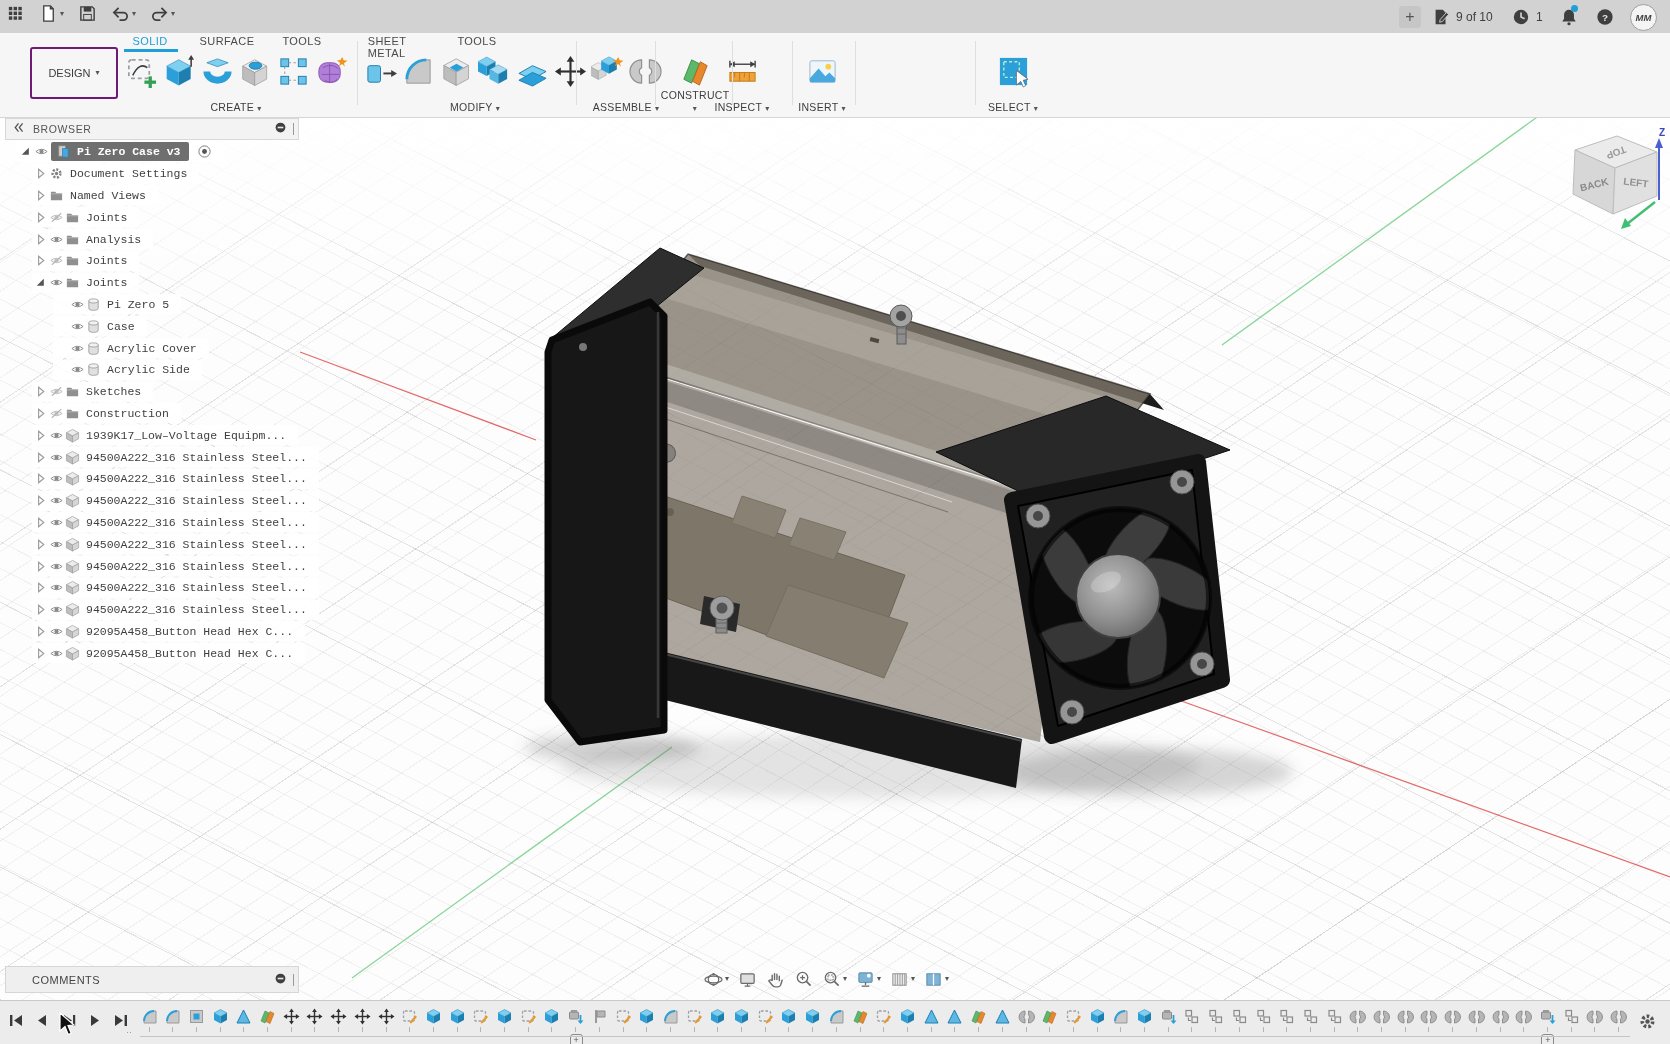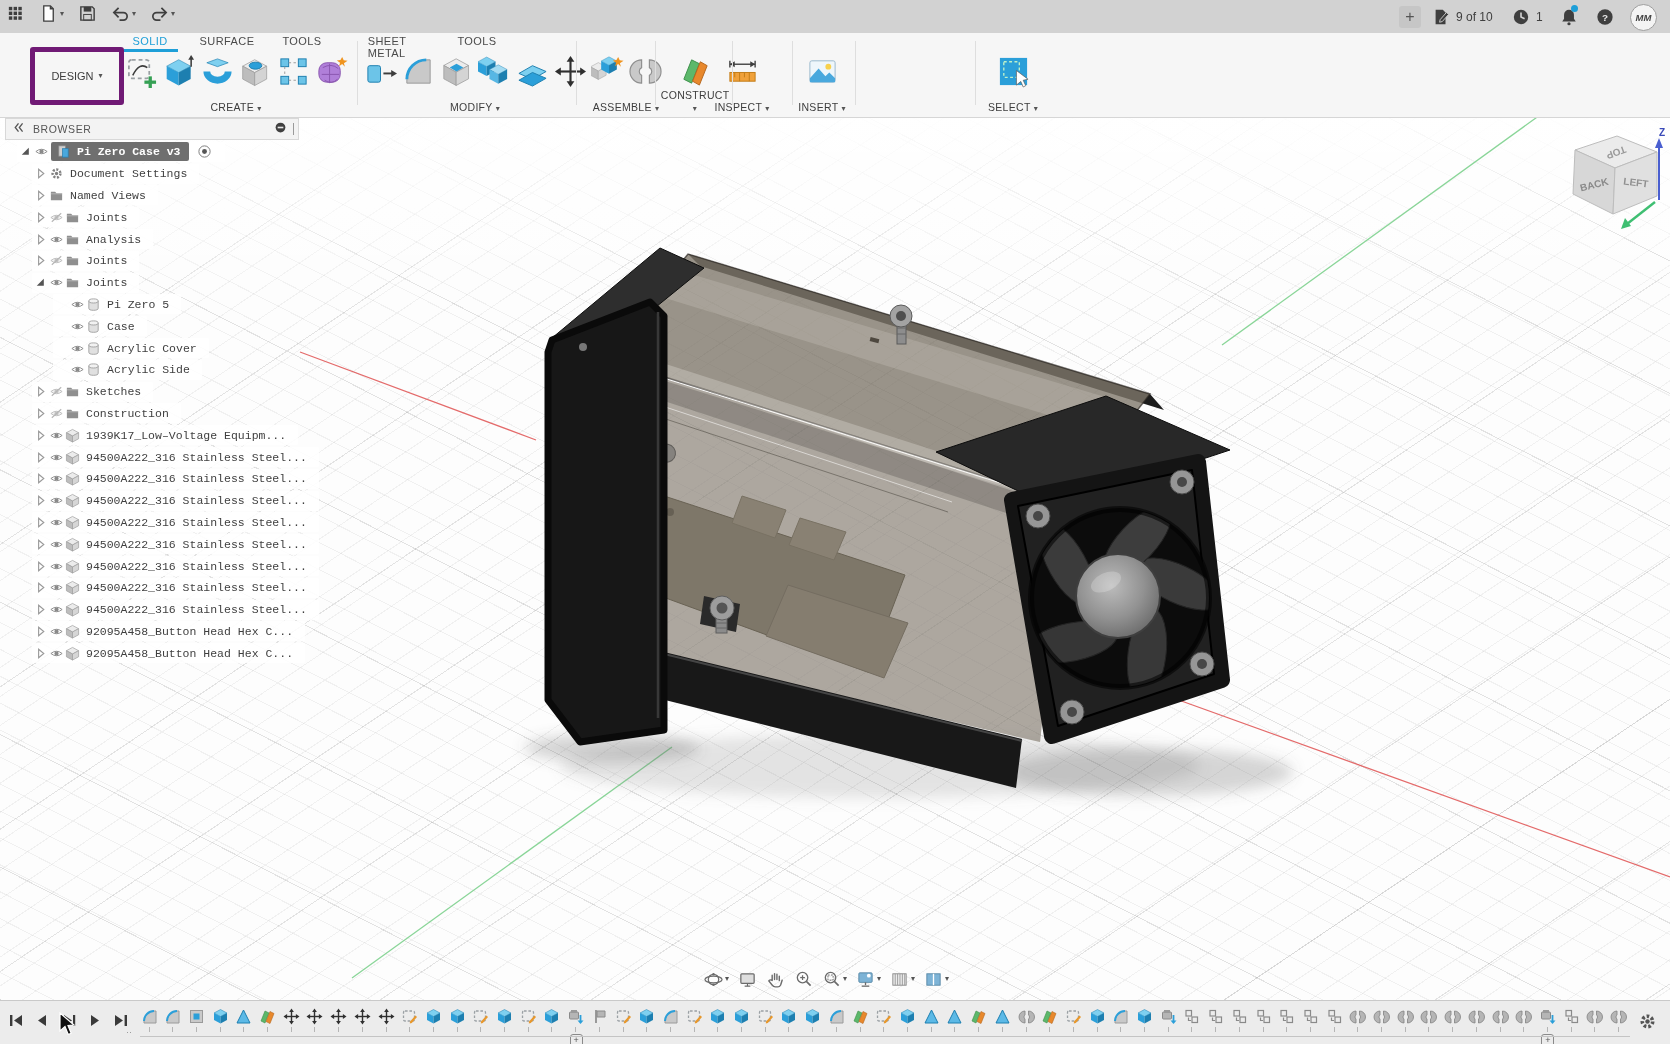--- a/index.html
+++ b/index.html
@@ -42,21 +42,21 @@
     background:#f4f4f4;border:1px solid #9e9e9e;font-size:9.5px;font-weight:bold;color:#444;
     display:flex;align-items:center;justify-content:center;z-index:7;font-style:italic;}
   .bluedot{position:absolute;margin-left:11px;margin-top:-16px;width:7px;height:7px;border-radius:50%;background:#1e9fd8;}
   
   #ribbon{position:absolute;left:0;top:33px;width:1670px;height:84px;background:#f6f6f6;
     border-bottom:1px solid #d6d6d6;z-index:6;}
   #ribbon .tabs{position:absolute;left:0;top:2px;height:16px;}
   .rtab{position:absolute;transform:translateX(-50%);font-size:11px;color:#4a4a4a;letter-spacing:.4px;}
   .rtab.active{color:#1e9fd8;}
   #tabline{position:absolute;left:124px;top:16px;width:54px;height:3px;background:#1e9fd8;}
-  #designbox{position:absolute;left:30px;top:14px;width:84px;height:48px;border:5px solid #701a75;
+  #designbox{position:absolute;left:30px;top:14px;width:84px;height:48px;border:2px solid #701a75;
     border-radius:3px;display:flex;align-items:center;justify-content:center;gap:5px;
     font-size:11px;color:#3c3c3c;background:#f6f6f6;}
   .rgroup{position:absolute;top:20px;height:60px;}
   .rgroup .icons{display:flex;justify-content:center;gap:5px;height:36px;align-items:center;}
   .rgroup .icons svg{width:33px;height:33px;}
   .rgroup .glabel{position:absolute;left:0;right:0;bottom:0;text-align:center;font-size:10.5px;
     color:#3d3d3d;letter-spacing:.3px;}
   .rsep{position:absolute;top:8px;width:1px;height:64px;background:#dedede;}
   
   #browser-header{position:absolute;left:5px;top:118px;width:292px;height:20px;z-index:5;
@@ -1119,20 +1119,28 @@
               <polygon points="8,1.5 14.5,5 8,8.5 1.5,5" fill="#ececec" stroke="#9a9a9a" stroke-width=".7"></polygon>
               <polygon points="1.5,5 8,8.5 8,15 1.5,11.5" fill="#bdbdbd" stroke="#9a9a9a" stroke-width=".7"></polygon>
               <polygon points="14.5,5 8,8.5 8,15 14.5,11.5" fill="#d6d6d6" stroke="#9a9a9a" stroke-width=".7"></polygon>
             </svg>
           </span>
           <span class="lbl">92095A458_Button Head Hex C...</span>
         </span>
       </div>
     </div>
 
+  <div id="comments">
+    <span class="c-label">COMMENTS</span>
+    <span><svg viewBox="0 0 16 16" xmlns="http://www.w3.org/2000/svg">
+          <circle cx="8" cy="8" r="6" fill="#3f3f3f"></circle>
+          <rect x="4.5" y="7" width="7" height="2" fill="#e8e8e8"></rect>
+        </svg></span>
+    <span class="edge"></span>
+  </div>
 
   <div id="viewbar">
       <span class="vi">
         <svg viewBox="0 0 20 20" xmlns="http://www.w3.org/2000/svg">
           <g stroke="#6b6b6b" stroke-width="1.3" fill="none">
             <circle cx="10" cy="10" r="5.5"></circle>
             <ellipse cx="10" cy="10" rx="9" ry="3.6"></ellipse>
           </g>
           <circle cx="10" cy="4.5" r="1.3" fill="#6b6b6b"></circle>
           <circle cx="10" cy="15.5" r="1.3" fill="#6b6b6b"></circle>

